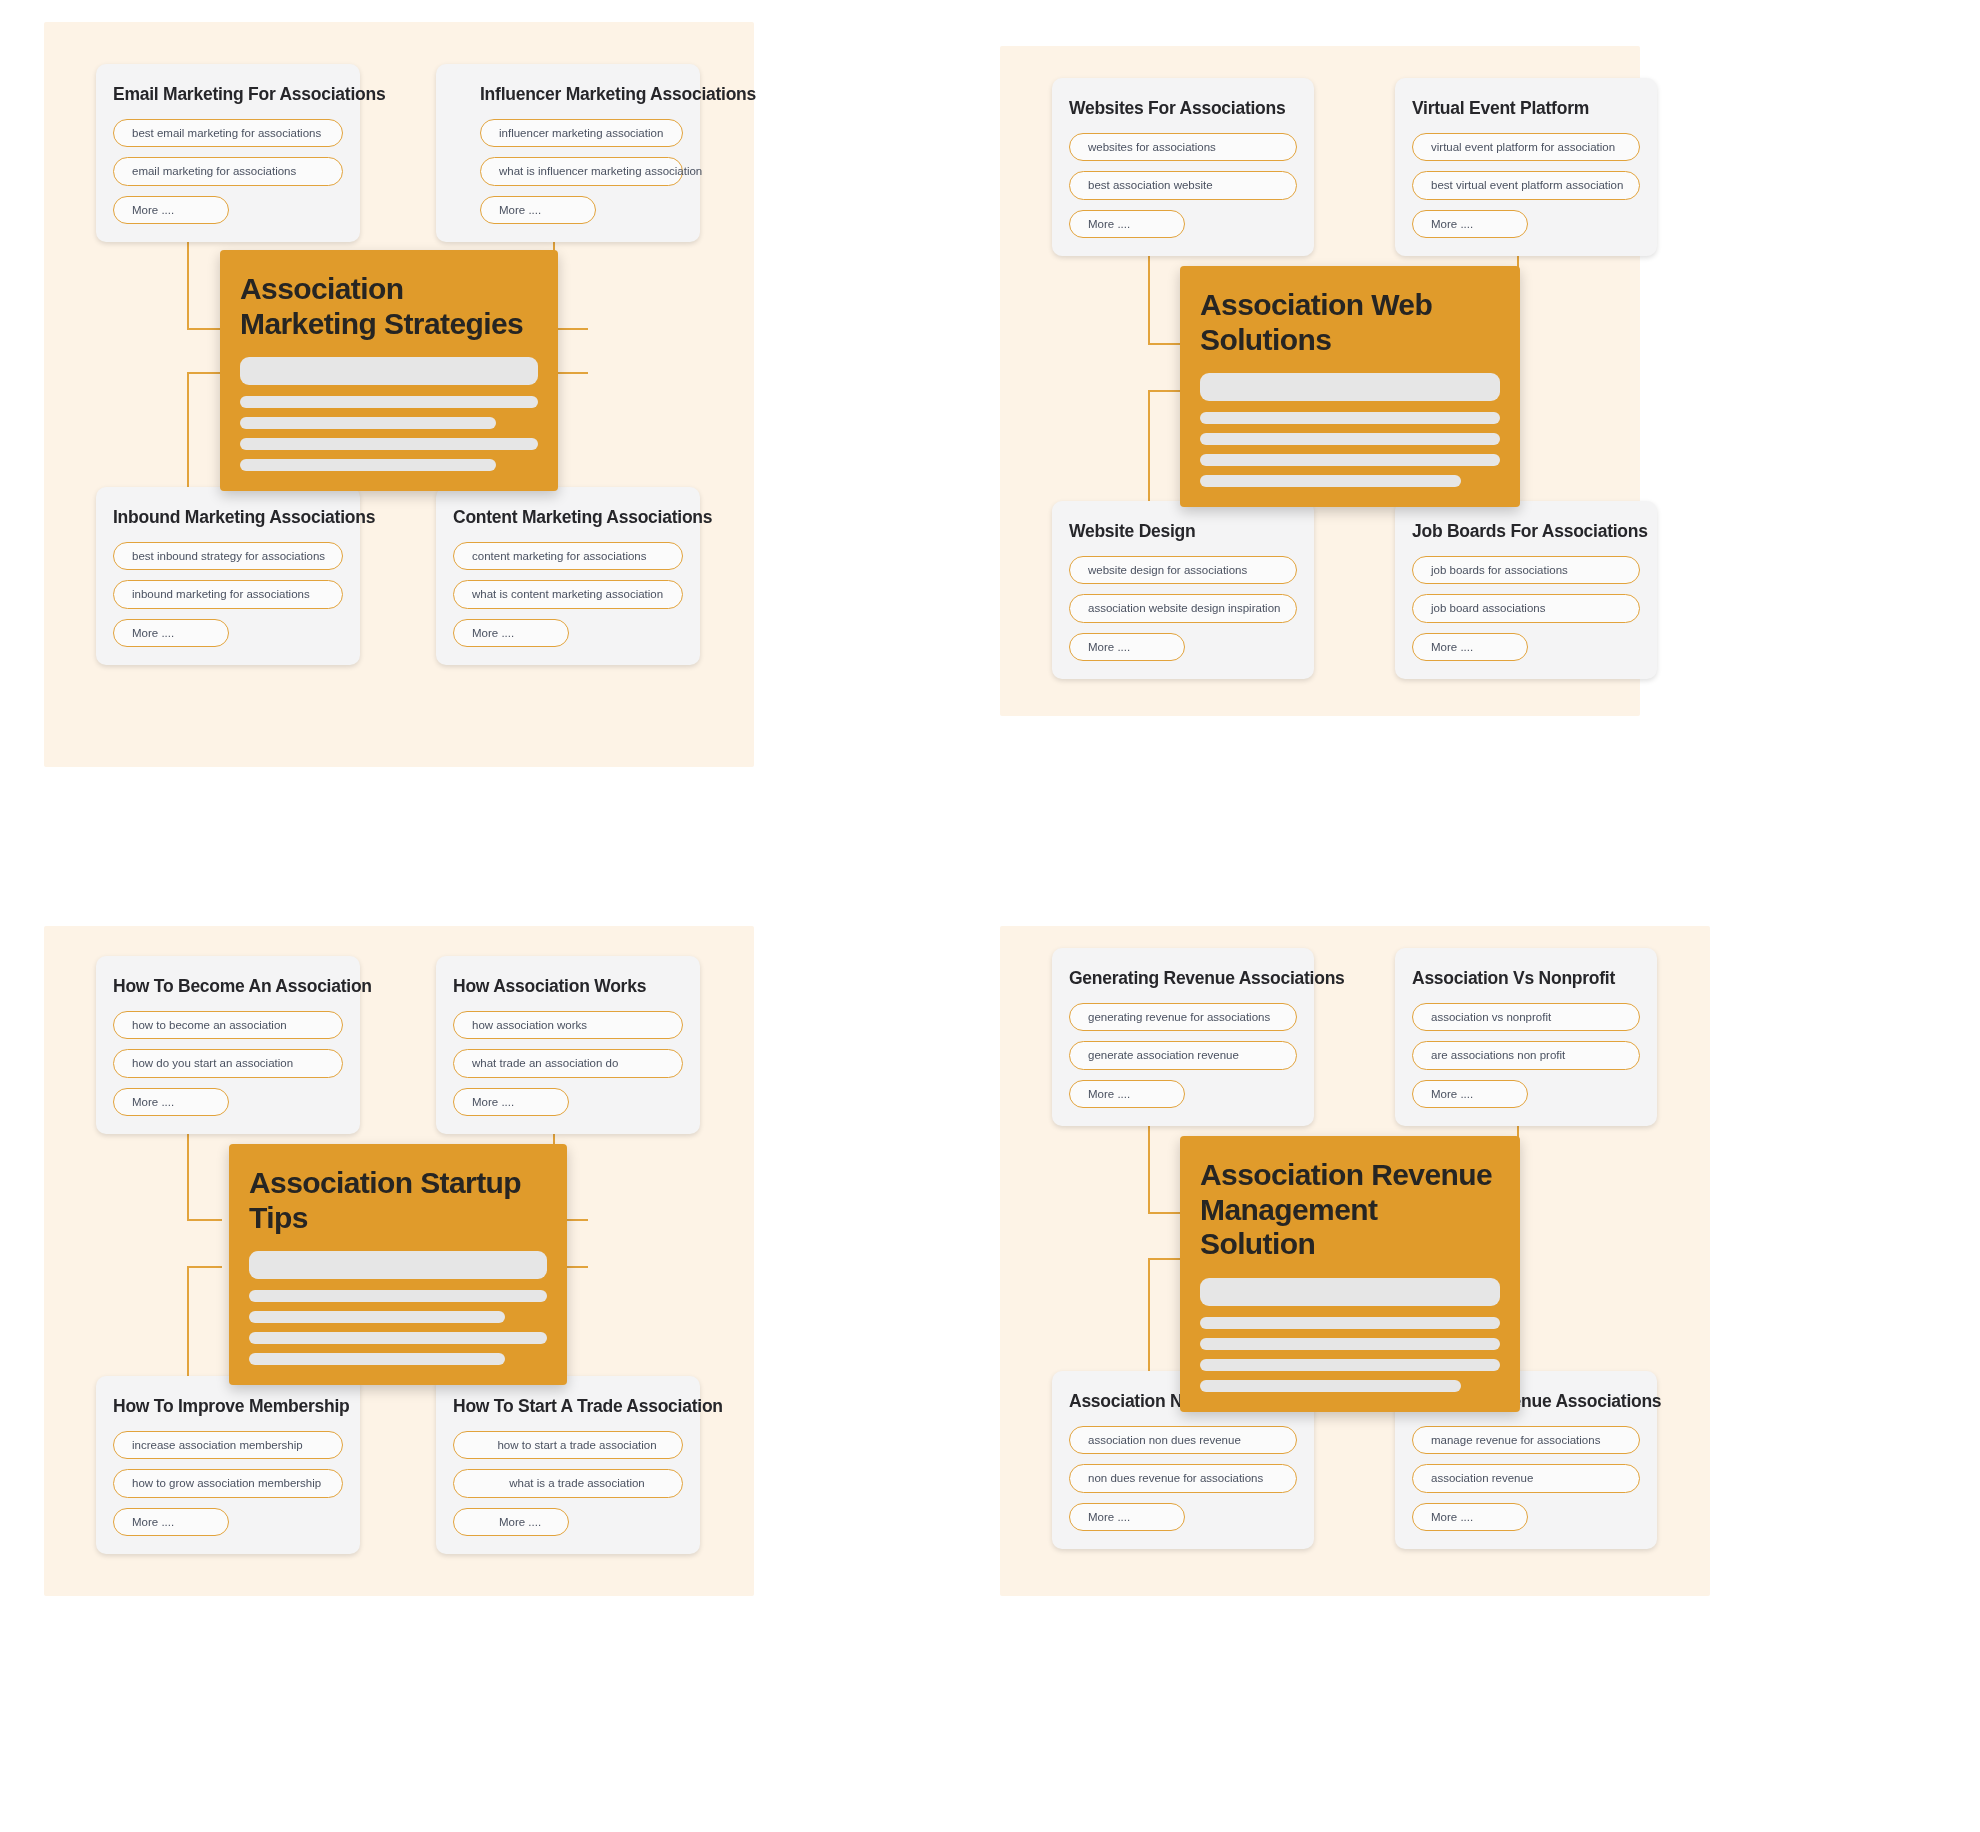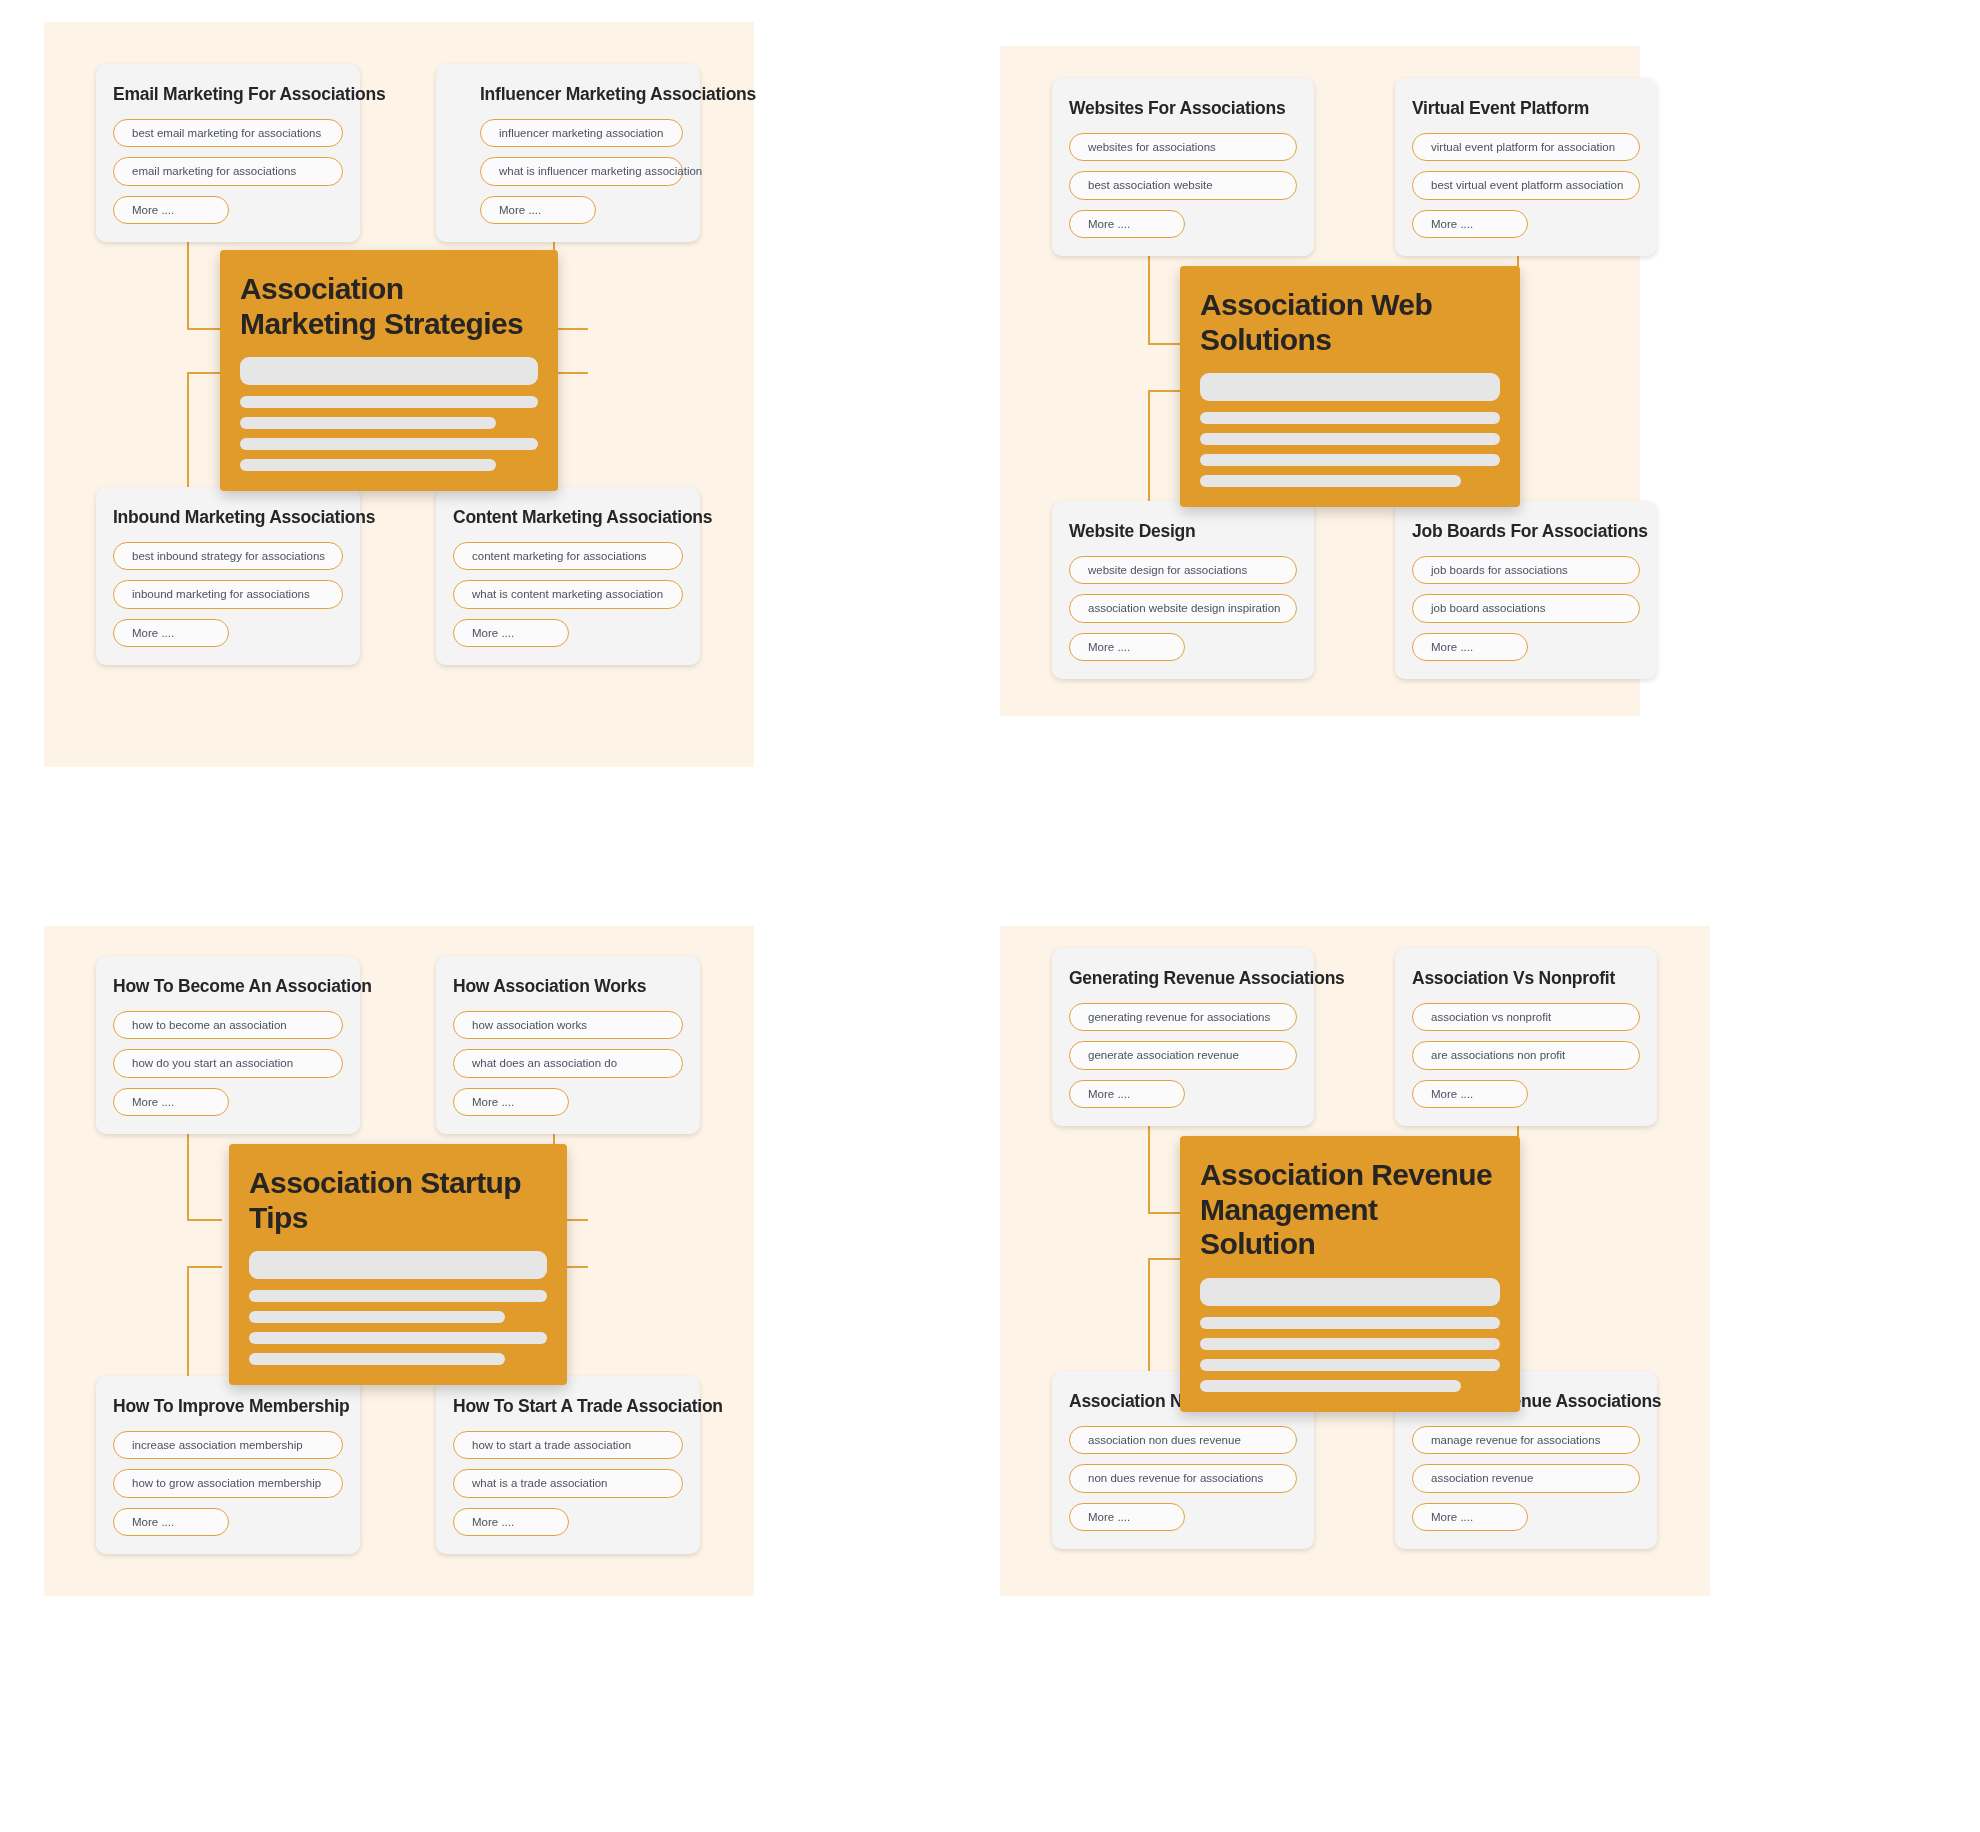--- a/index.html
+++ b/index.html
@@ -221,21 +221,21 @@
         <div class="card" style="left:52px; top:30px; width:264px;">
           <div class="card-title">How To Become An Association</div>
           <div class="pill">how to become an association</div>
           <div class="pill">how do you start an association</div>
           <div class="pill more">More ....</div>
         </div>
 
         <div class="card" style="left:392px; top:30px; width:264px;">
           <div class="card-title">How Association Works</div>
           <div class="pill">how association works</div>
-          <div class="pill">what does an association do</div>
+          <div class="pill">what trade an association do</div>
           <div class="pill more">More ....</div>
         </div>
 
         <div class="hub" style="left:185px; top:218px; width:338px;">
           <div class="hub-title">Association Startup Tips</div>
           <div class="bars">
             <div class="bar b0" style="width:100%"></div>
             <div class="bar bs" style="width:100%"></div>
             <div class="bar bs" style="width:86%"></div>
             <div class="bar bs" style="width:100%"></div>
@@ -243,21 +243,21 @@
           </div>
         </div>
 
         <div class="card" style="left:52px; top:450px; width:264px;">
           <div class="card-title">How To Improve Membership</div>
           <div class="pill">increase association membership</div>
           <div class="pill">how to grow association membership</div>
           <div class="pill more">More ....</div>
         </div>
 
-        <div class="card" style="left:392px; top:450px; width:264px;">
+        <div class="card" style="left:392px; top:450px; width:264px;text-align:center;">
           <div class="card-title">How To Start A Trade Association</div>
           <div class="pill">how to start a trade association</div>
           <div class="pill">what is a trade association</div>
           <div class="pill more">More ....</div>
         </div>
 
       </div>
     </div>
   </div>
 

